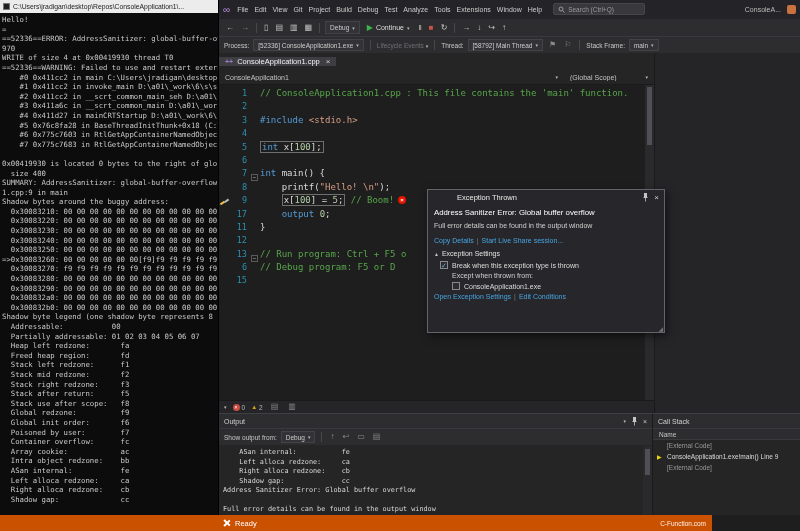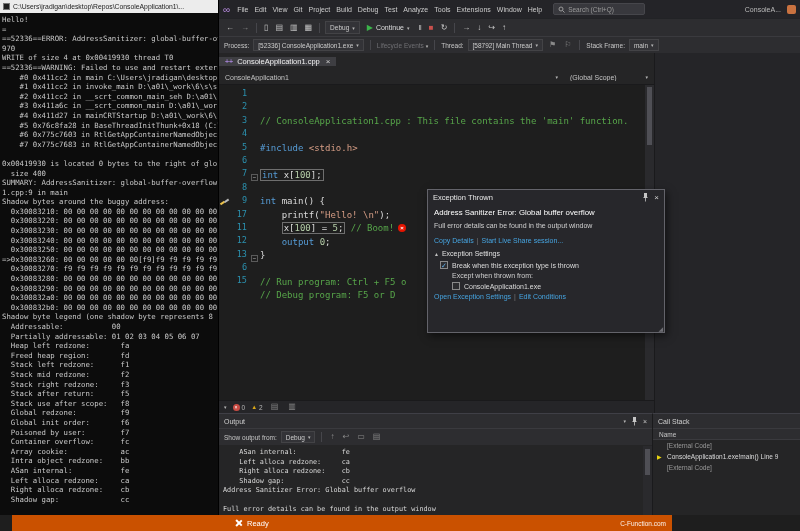--- a/index.html
+++ b/index.html
@@ -50,34 +50,34 @@
 .crumb .caret{margin-left:auto;padding-left:6px;}
 #crumb1{flex:0 0 345px;}
 #crumb2{flex:1;}
 #editor{position:relative;height:315px;background:#1e1e1e;}
 #code-lines{position:absolute;inset:0;overflow:hidden;padding-top:2px;}
 .code-line{display:flex;height:13.4px;line-height:13.4px;white-space:pre;}
 .c-margin{flex:0 0 12px;position:relative;}
 .c-num{flex:0 0 18px;text-align:right;color:#2b91af;font-family:"DejaVu Sans Mono",monospace;font-size:8.5px;line-height:13.4px;padding-right:2px;}
 .c-fold{flex:0 0 11px;text-align:center;}
 .fold-box{display:inline-block;width:7px;height:7px;line-height:5px;border:1px solid #5a5a5a;font-size:6px;color:#c8c8c8;background:#1e1e1e;margin-top:3px;}
-.c-code{font-family:"DejaVu Sans Mono","Liberation Mono",monospace;font-size:9px;line-height:13.4px;color:#dcdcdc;white-space:pre;margin-top:28px;}
+.c-code{font-family:"DejaVu Sans Mono","Liberation Mono",monospace;font-size:9px;line-height:13.4px;color:#dcdcdc;white-space:pre;}
 .seg-cmt{color:#57a64a;}.seg-kw{color:#569cd6;}.seg-str{color:#d69d85;}.seg-num{color:#b5cea8;}.seg-pln{color:#dcdcdc;}
 .c-box{border:1px solid #6e6e6e;padding:0 1px;}
 .err-badge{display:inline-block;width:8px;height:8px;border-radius:50%;background:#e51400;color:#fff;font-family:"Liberation Sans",sans-serif;font-size:6px;line-height:8px;font-weight:bold;text-align:center;margin-left:4px;vertical-align:1px;}
 .qf-icon{position:absolute;left:1px;top:3px;width:9px;height:9px;}
 .qf-icon::before{content:"";position:absolute;left:0;top:5px;width:5px;height:2px;background:#e8c04a;transform:rotate(-35deg);}
 .qf-icon::after{content:"";position:absolute;left:4px;top:3px;width:4.5px;height:1.5px;background:#b8b8b8;transform:rotate(-35deg);}
 #editor-scrollbar{position:absolute;right:0;top:0;bottom:0;width:9px;background:#2a2a2d;}
 #editor-scrollbar .thumb{position:absolute;left:2px;right:2px;top:2px;height:58px;background:#4f4f55;}
 #editor-scrollbar .mark{position:absolute;left:1px;right:1px;top:108px;height:2px;background:#c84c44;}
 
 
 #exception-popup{position:absolute;left:208px;top:104px;width:238px;height:144px;background:#27272b;border:1px solid #63636a;box-shadow:2px 3px 8px rgba(0,0,0,.55);z-index:20;color:#dcdcdc;font-size:7px;}
-.xp-header{display:flex;align-items:center;padding:3px 5px 2px;color:#e8e8e8;font-size:7.5px;}
+.xp-header{display:flex;align-items:center;padding:3px 5px 2px;color:#e8e8e8;font-size:7.5px;margin-left:24px;}
 .xp-icons{margin-left:auto;display:flex;align-items:center;gap:5px;}
 .xp-close{font-size:8px;color:#cfcfcf;line-height:1;}
 .xp-heading{padding:4px 6px 1px;color:#ffffff;font-size:7.8px;}
 .xp-body{padding:4px 6px 6px;color:#cfcfcf;}
 .xp-links{padding:2px 6px;}
 .xp-links a{color:#46a4e0;text-decoration:none;}
 .xp-pipe{color:#777;margin:0 3px;}
 .xp-settings-header{display:flex;align-items:center;gap:3px;padding:4px 6px 2px;color:#e0e0e0;}
 .xp-tri{font-size:5px;color:#c0c0c0;}
 .xp-check{display:flex;align-items:center;gap:4px;padding:2px 6px 1px 12px;}
@@ -105,21 +105,21 @@
 
 #callstack-panel{position:absolute;left:433px;top:413px;right:0;height:102px;background:#252526;border-top:1px solid #3f3f46;border-left:1px solid #1a1a1c;overflow:hidden;}
 .cs-header{height:14px;background:#2d2d30;color:#cfcfcf;font-size:7px;display:flex;align-items:center;padding:0 5px;}
 .cs-colhead{height:12px;background:#2d2d30;border-top:1px solid #3a3a3e;border-bottom:1px solid #3a3a3e;color:#c5c5c5;font-size:6.5px;display:flex;align-items:center;padding:0 6px;}
 .cs-row{height:11px;display:flex;align-items:center;gap:3px;padding:0 4px;font-size:6.5px;color:#dcdcdc;white-space:nowrap;overflow:hidden;}
 .cs-row.external{color:#9a9a9a;}
 .cs-arrow{color:#e8d410;font-size:6px;width:7px;flex:0 0 auto;}
 .cs-indent{width:7px;flex:0 0 auto;}
 
 
-#statusbar{position:absolute;left:12px;top:515px;width:660px;height:16px;background:#ca5100;color:#ffffff;display:flex;align-items:center;font-size:7.5px;}
+#statusbar{position:absolute;left:0;top:515px;width:712px;height:16px;background:#ca5100;color:#ffffff;display:flex;align-items:center;font-size:7.5px;}
 #sb-left{display:flex;align-items:center;gap:4px;padding-left:223px;}
 #sb-icon{width:8px;height:8px;position:relative;flex:0 0 auto;}
 #sb-icon::before,#sb-icon::after{content:"";position:absolute;left:3px;top:0;width:1.5px;height:8px;background:#ffffff;}
 #sb-icon::before{transform:rotate(45deg);}
 #sb-icon::after{transform:rotate(-45deg);}
 #watermark{margin-left:auto;padding-right:6px;font-size:6.5px;color:rgba(255,255,255,.92);}
 </style>
 </head>
 <body>
 

